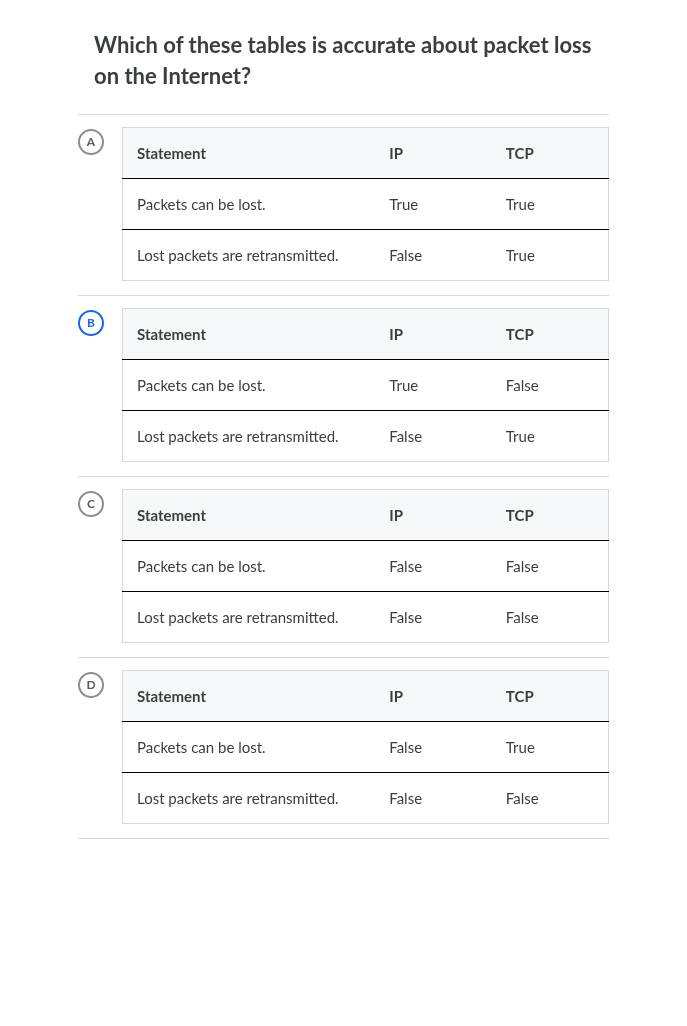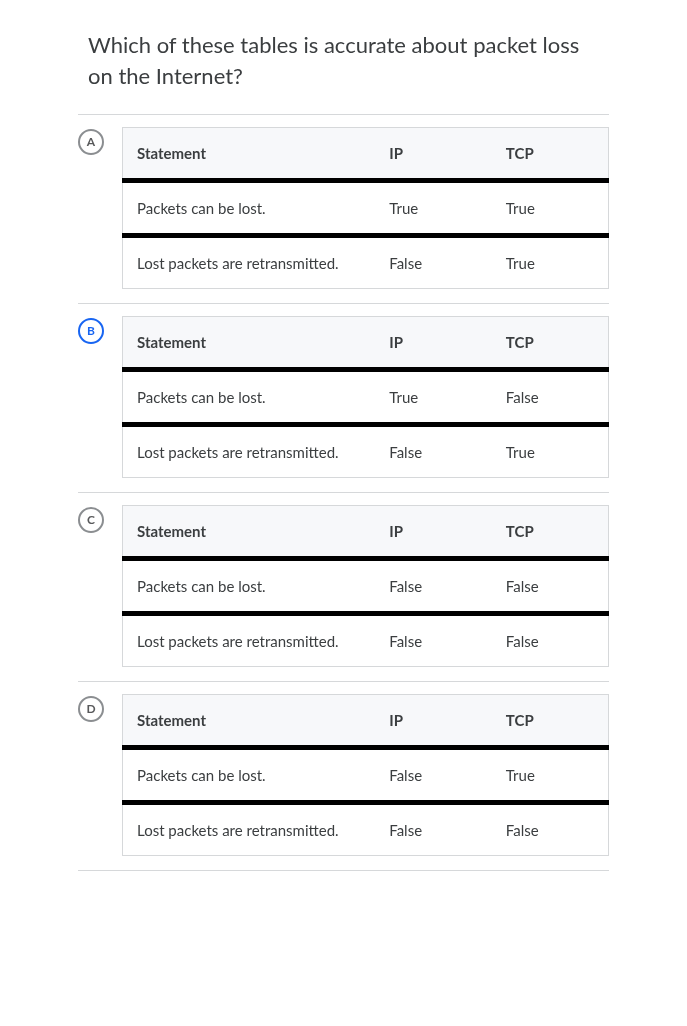--- a/index.html
+++ b/index.html
@@ -9,24 +9,24 @@
     background: #fff;
     color: #222;
     font-size: 16px;
   }
   .wrap {
     width: 687px;
     padding: 30px 78px 40px 78px;
   }
   .question {
     font-size: 22px;
-    font-weight: 400;
+    font-weight: 700;
     color: #3b3e40;
     line-height: 1.4;
-    margin: 0 0 22px 10px;
+    margin: 0 0 22px 16px;
   }
   .instruction {
     font-size: 17px;
     font-weight: 700;
     color: #3b3e40;
     margin: 0 0 14px 0;
   }
   .answers {
     border-top: 1px solid #d6d8da;
   }
@@ -67,21 +67,21 @@
   table.opt {
     width: 100%;
     border-collapse: collapse;
     border: 1px solid #d6d8da;
   }
   table.opt th, table.opt td {
     text-align: left;
     padding: 16px 14px;
     font-size: 15px;
     color: #3b3e40;
-    border-bottom: 5px solid #000000;
+    border-bottom: 1px solid #000000;
   }
   table.opt tr:last-child td { border-bottom: none; }
   table.opt th {
     background: #f7f8fa;
     font-weight: 700;
   }
   table.opt .col-s { width: 52%; }
   table.opt .col-v { width: 24%; }
 </style>
 </head>

